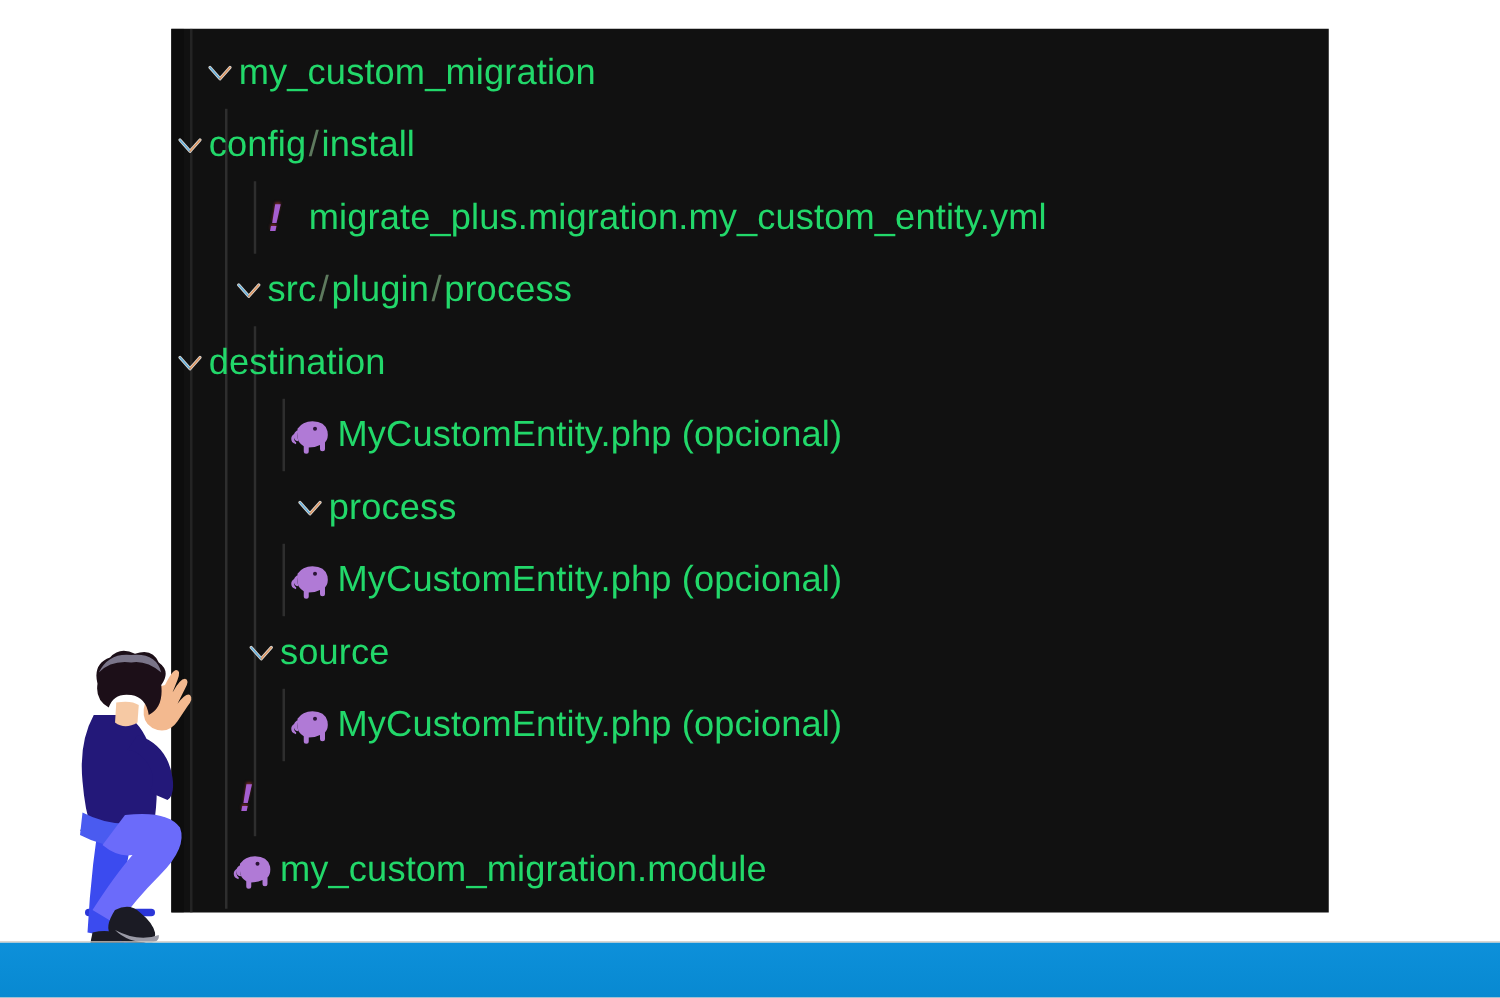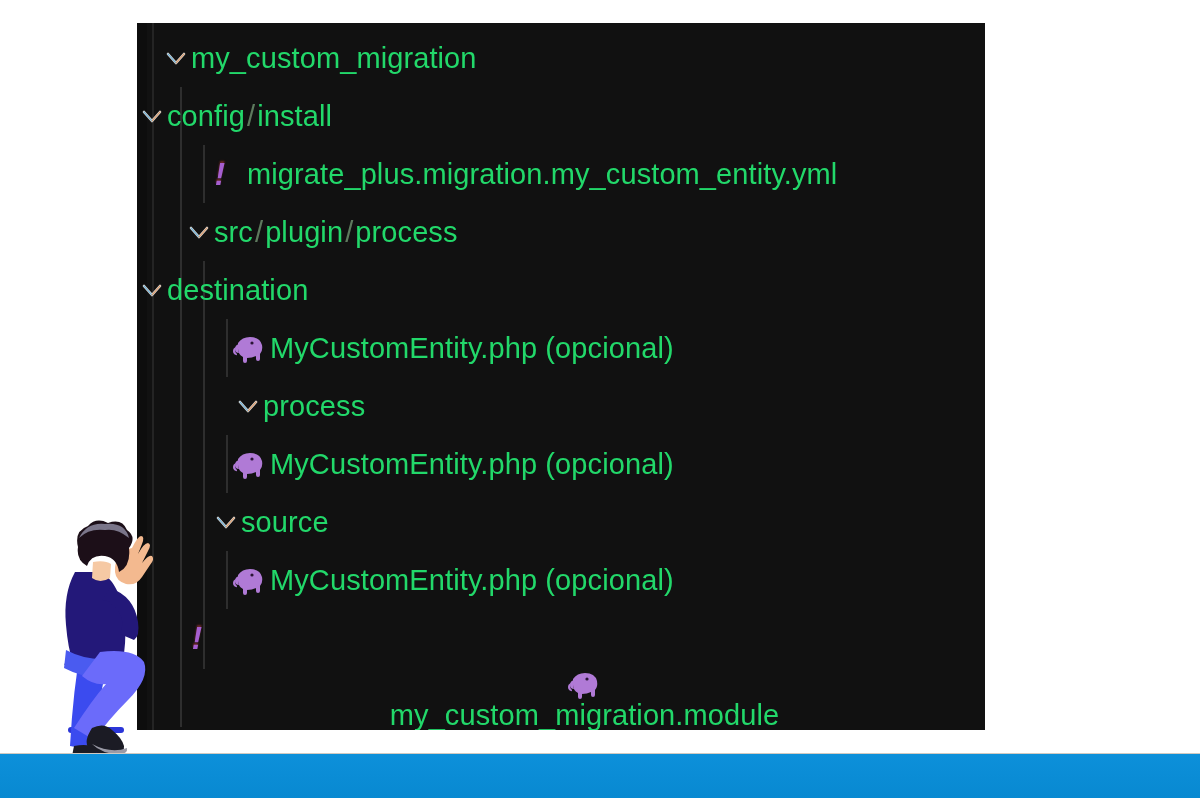--- a/index.html
+++ b/index.html
@@ -29,21 +29,21 @@
     background: #0b8ed7;
     background: linear-gradient(180deg,#0d90da 0%, #0889d1 100%);
     border-top: 1px solid #cfcac2;
   }
 
   
   #code-panel {
     position: absolute;
     left: 137px;
     top: 23px;
-    width: 848px;
+    width: 926px;
     height: 707px;
     background: #111111;
     overflow: hidden;
   }
   
   #code-panel .panel-edge-a {
     position: absolute; left: 0;  top: 0; width: 10px; height: 100%;
     background: #0d0d0d;
   }
   #code-panel .panel-edge-b {
@@ -217,21 +217,21 @@
               <g fill="#b07ad6">
                 <path d="M8 12 q4 -6 12 -6 q10 0 12 8 q1 6 -2 9 l0 5 q0 2 -2 2 q-2 0 -2 -2 l0 -3 q-4 2 -9 2 l0 3 q0 2 -2 2 q-2 0 -2 -2 l0 -4 q-5 -3 -5 -8 z"></path>
                 <path d="M9 13 q-4 1 -4 5 q0 4 4 4 q-2 -4 0 -9 z"></path>
                 <path d="M6 16 q-3 1 -3 4 q0 3 3 4 q1 1 1 -1 q-3 -2 -1 -7 z"></path>
               </g>
               <circle cx="22" cy="12" r="1.6" fill="#2a1436"></circle>
             </svg>
           </span>
           <span class="row-label"><span>MyCustomEntity.php (opcional)</span></span>
         </div>
-        <div class="tree-row" style="padding-left: 74px;">
+        <div class="tree-row" style="padding-left: 57px;">
           <span class="twisty">
             <svg width="30" height="30" viewBox="0 0 30 30">
               <path d="M7 11 L15 20 L23 11" fill="none" stroke="#d8d4cf" stroke-width="2.6" stroke-linecap="round" stroke-linejoin="round"></path>
               <path d="M7 11 L15 20" fill="none" stroke="#4aa8e0" stroke-width="1.1" stroke-linecap="round" opacity=".85"></path>
               <path d="M15 20 L23 11" fill="none" stroke="#e08a4a" stroke-width="1.1" stroke-linecap="round" opacity=".85"></path>
             </svg>
           </span>
           <span class="row-label"><span>source</span></span>
         </div>
         <div class="tree-row" style="padding-left: 93px;">
@@ -243,21 +243,21 @@
                 <path d="M6 16 q-3 1 -3 4 q0 3 3 4 q1 1 1 -1 q-3 -2 -1 -7 z"></path>
               </g>
               <circle cx="22" cy="12" r="1.6" fill="#2a1436"></circle>
             </svg>
           </span>
           <span class="row-label"><span>MyCustomEntity.php (opcional)</span></span>
         </div>
         <div class="tree-row" style="padding-left: 47px;">
           <span class="yml-bang">!</span>
         </div>
-        <div class="tree-row" style="padding-left: 47px; flex-direction: column;">
+        <div class="tree-row" style="padding-left: 47px;">
           <span class="ficon">
             <svg width="34" height="34" viewBox="0 0 34 34">
               <g fill="#b07ad6">
                 <path d="M8 12 q4 -6 12 -6 q10 0 12 8 q1 6 -2 9 l0 5 q0 2 -2 2 q-2 0 -2 -2 l0 -3 q-4 2 -9 2 l0 3 q0 2 -2 2 q-2 0 -2 -2 l0 -4 q-5 -3 -5 -8 z"></path>
                 <path d="M9 13 q-4 1 -4 5 q0 4 4 4 q-2 -4 0 -9 z"></path>
                 <path d="M6 16 q-3 1 -3 4 q0 3 3 4 q1 1 1 -1 q-3 -2 -1 -7 z"></path>
               </g>
               <circle cx="22" cy="12" r="1.6" fill="#2a1436"></circle>
             </svg>
           </span>

